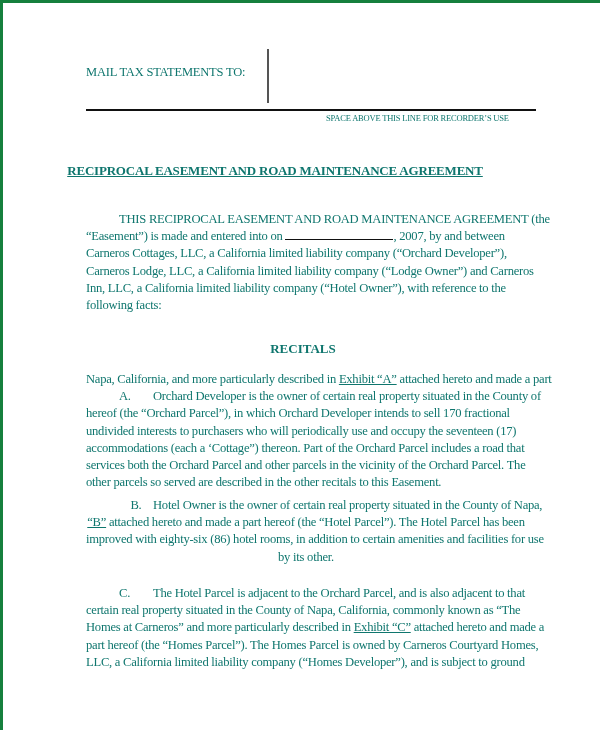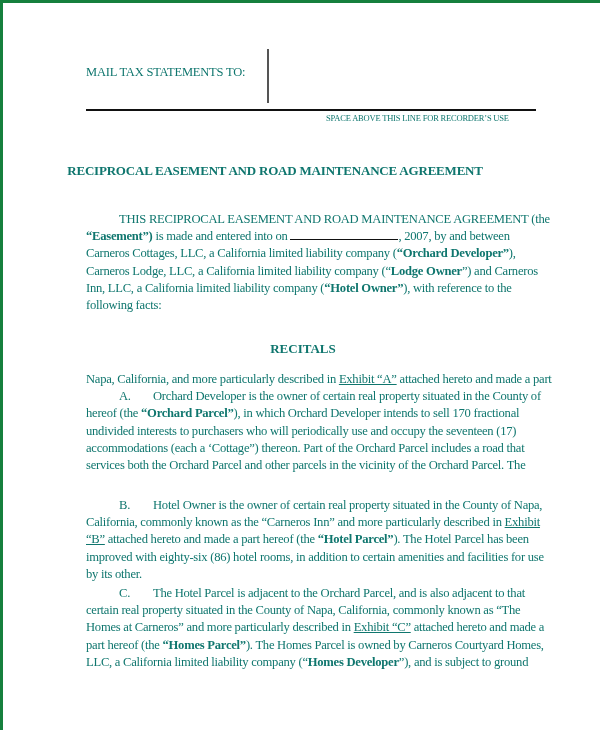--- a/index.html
+++ b/index.html
@@ -11,35 +11,35 @@
     background: #ffffff;
     font-family: "Liberation Serif", serif;
     color: #0f766e;
   }
   .mail-label { position: absolute; left: 83px; top: 62px; font-size: 12.5px; letter-spacing: -0.2px; }
   .vbar { position: absolute; left: 264px; top: 46px; width: 1.5px; height: 54px; background: #555; }
   .hrule { position: absolute; left: 83px; top: 106px; width: 450px; height: 2px; background: #111; }
   .recorder { position: absolute; left: 323px; top: 110px; font-size: 8.5px; letter-spacing: -0.2px; }
   .title {
     position: absolute; left: 0; width: 544px; top: 160px; text-align: center;
-    font-size: 13px; font-weight: bold; letter-spacing: -0.2px;
+    font-size: 13px; font-weight: bold; text-decoration: underline; letter-spacing: -0.2px;
   }
   .body-text {
     position: absolute; left: 83px; width: 440px;
     font-size: 12.6px; line-height: 17.2px; letter-spacing: -0.25px;
   }
   .p1 { top: 208px; }
   .recitals { position: absolute; left: 0; width: 600px; top: 338px; text-align: center; font-size: 13px; font-weight: bold; }
   .pA { top: 368px; }
-  .pB { top: 494px; }
+  .pB { top: 494px; text-align: center; }
   .pC { top: 582px; }
   .line { white-space: nowrap; display: block; }
   .indent { padding-left: 33px; }
   .tab { display: inline-block; width: 34px; }
-  b { font-weight: bold; margin-top: 32px; }
+  b { font-weight: normal; margin-top: 32px; }
   u { text-decoration: underline; }
   .blank { display: inline-block; width: 108px; border-bottom: 1px solid #111; height: 11px; vertical-align: baseline; }
 </style>
 </head>
 <body>
 
 <div class="page">
   <div class="mail-label">MAIL TAX STATEMENTS TO:</div>
   <div class="vbar"></div>
   <div class="hrule"></div>
@@ -58,25 +58,25 @@
 
   <div class="recitals">RECITALS</div>
 
   <div class="body-text pA">
     <span class="line"><span>Napa, California, and more particularly described in </span><u>Exhibit “A”</u><span> attached hereto and made a part</span></span>
     <span class="line indent"><span class="tab">A.</span><span>Orchard Developer is the owner of certain real property situated in the County of</span></span>
     <span class="line"><span>hereof (the </span><b>“Orchard Parcel”</b><span>), in which Orchard Developer intends to sell 170 fractional</span></span>
     <span class="line">undivided interests to purchasers who will periodically use and occupy the seventeen (17)</span>
     <span class="line">accommodations (each a ‘Cottage”) thereon.   Part of the Orchard Parcel includes a road that</span>
     <span class="line">services both the Orchard Parcel and other parcels in the vicinity of the Orchard Parcel.  The</span>
+    <span class="line">other parcels so served are described in the other recitals to this Easement.</span>
   </div>
 
   <div class="body-text pB">
     <span class="line indent"><span class="tab">B.</span><span>Hotel Owner is the owner of certain real property situated in the County of Napa,</span></span>
-    <span class="line"><span>California, commonly known as the “Carneros Inn” and more particularly described in </span><u>Exhibit</u></span>
     <span class="line"><u>“B”</u><span> attached hereto and made a part hereof (the </span><b>“Hotel Parcel”</b><span>).  The Hotel Parcel has been</span></span>
     <span class="line">improved with eighty-six (86)  hotel rooms, in addition to certain amenities and facilities for use</span>
     <span class="line">by its other.</span>
   </div>
 
   <div class="body-text pC">
     <span class="line indent"><span class="tab">C.</span><span>The Hotel Parcel is adjacent to the Orchard Parcel, and is also adjacent to that</span></span>
     <span class="line">certain real property situated in the County of Napa, California, commonly known as “The</span>
     <span class="line"><span>Homes at Carneros” and more particularly described in </span><u>Exhibit “C”</u><span> attached hereto and made a</span></span>
     <span class="line"><span>part hereof (the </span><b>“Homes Parcel”</b><span>).  The Homes Parcel is owned by Carneros Courtyard Homes,</span></span>

